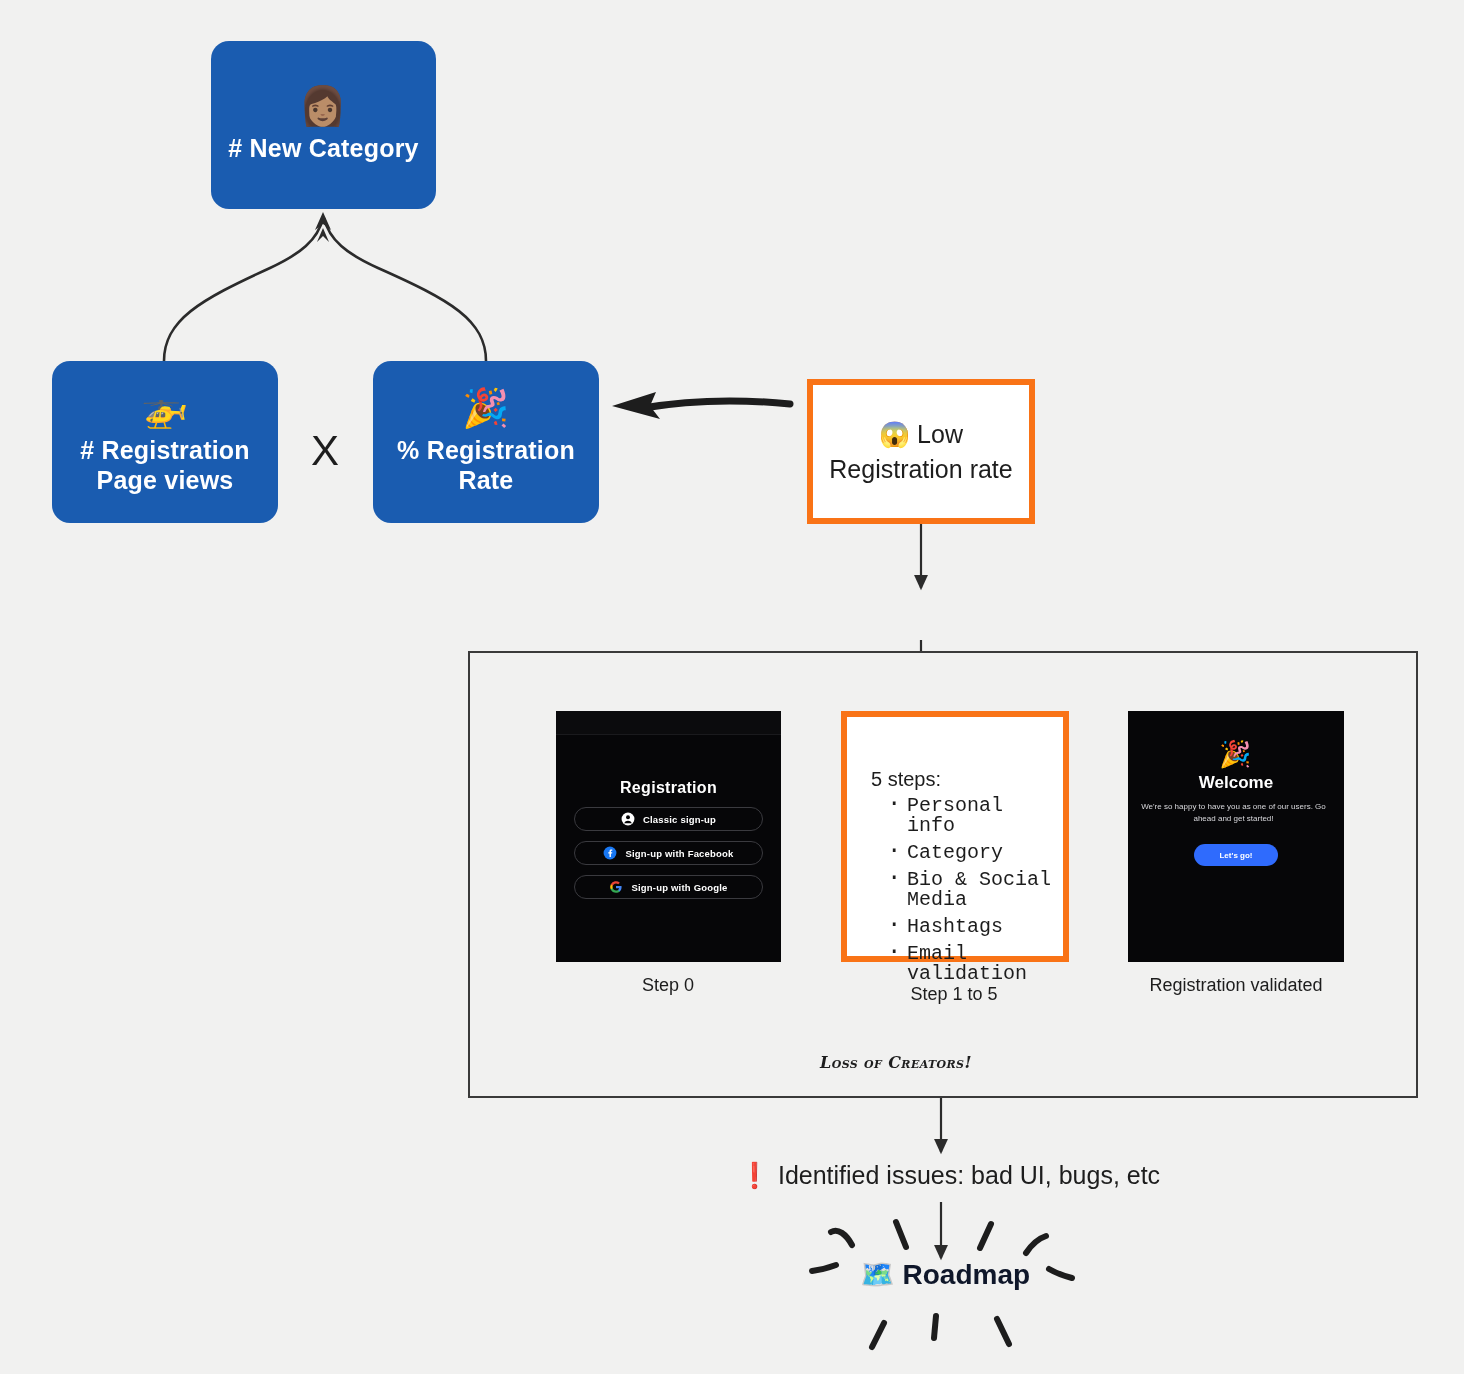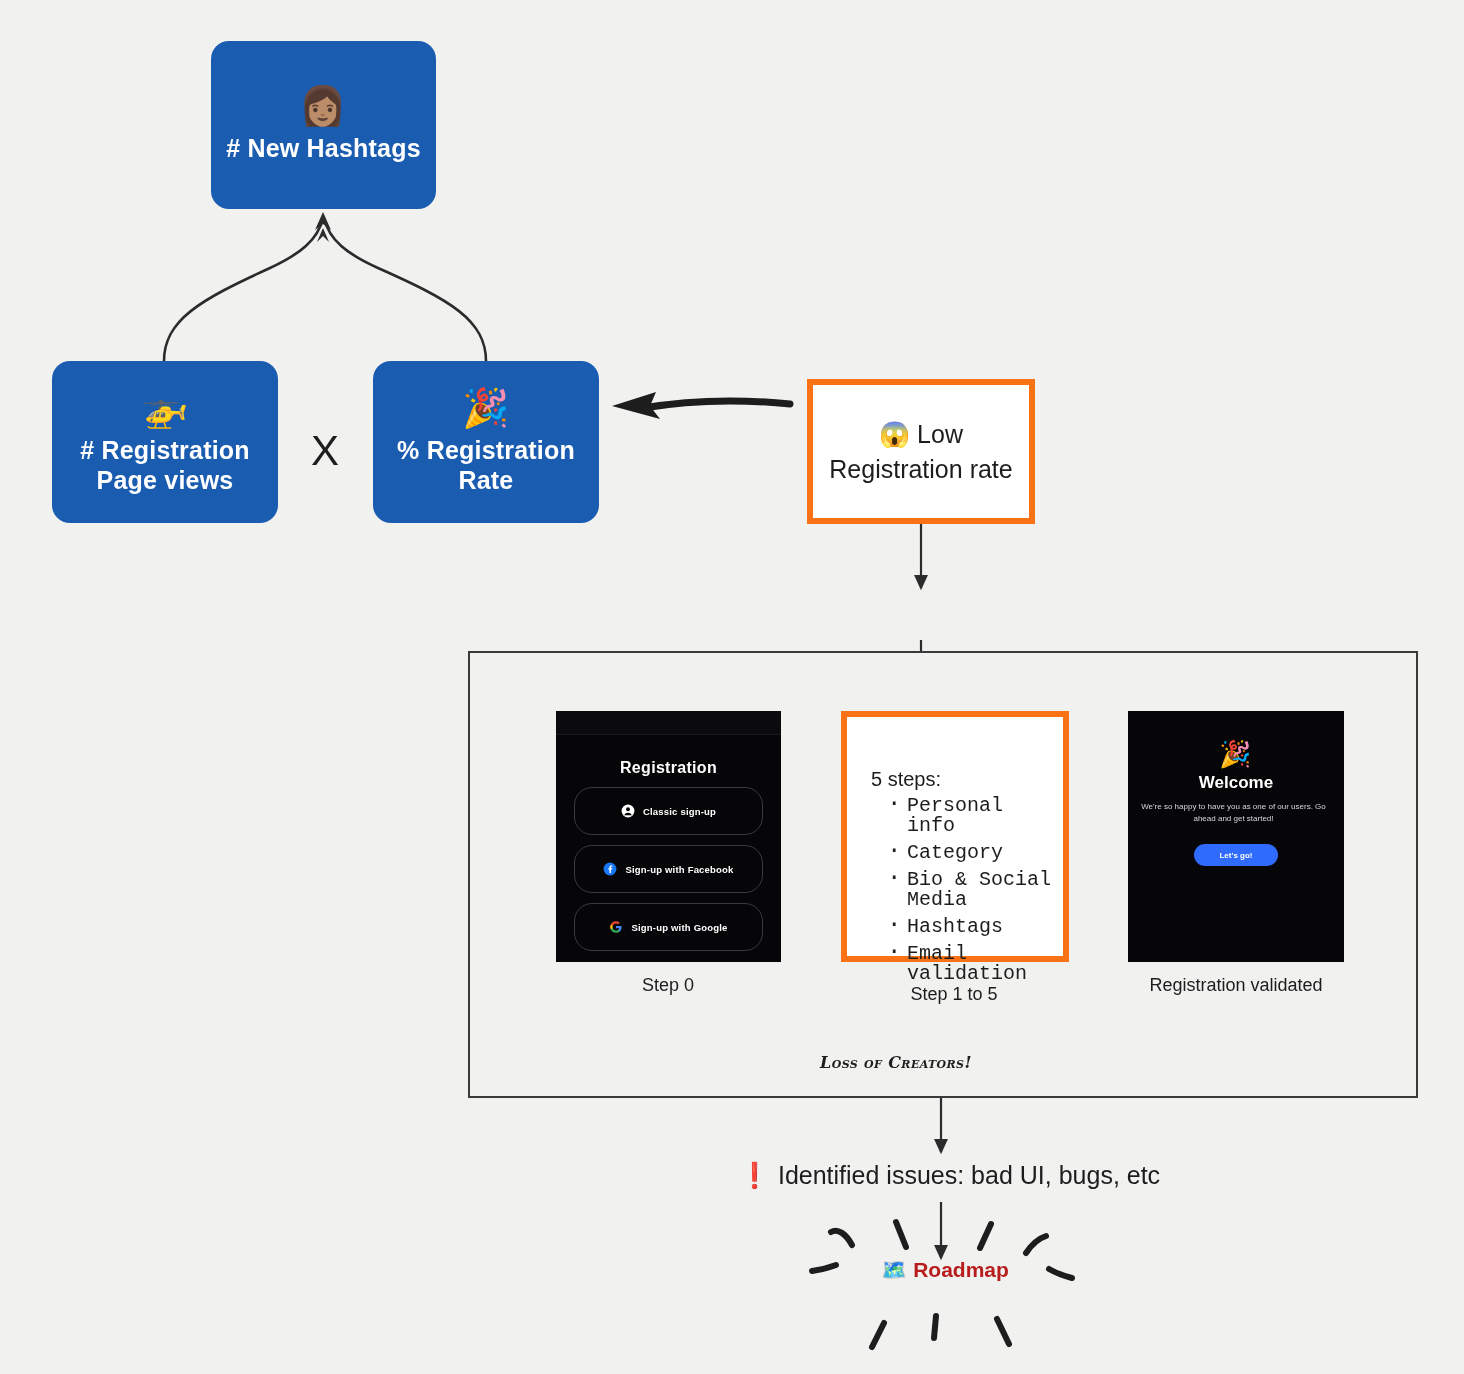--- a/index.html
+++ b/index.html
@@ -89,26 +89,26 @@
   .mockup-topbar {
     height: 24px; width: 100%;
     background: #0b0b0d;
     border-bottom: 1px solid #1a1a1d;
   }
   .mockup-title {
     color: #ffffff;
     font-weight: bold;
     text-align: center;
     font-size: 16px;
-    margin-top: 24px;
+    margin-top: 44px;
     letter-spacing: .3px;
   }
   .signup-btn {
     margin: 10px 18px 0 18px;
-    height: 48px;
+    height: 24px;
     border: 1px solid #3a3a3f;
     border-radius: 18px;
     display: flex;
     align-items: center;
     justify-content: center;
     gap: 8px;
     color: #ffffff;
     font-size: 9.5px;
     font-weight: bold;
     letter-spacing: .2px;
@@ -157,21 +157,21 @@
   #caption-valid   { left: 1126px; top: 975px; width: 220px; }
 
   
   #issues-line {
     position: absolute; left: 700px; top: 1161px; width: 500px;
     text-align: center; font-size: 25px; color: #1d1d1d; white-space: nowrap;
   }
   #issues-bang { color: #d81f26; font-weight: bold; }
   #roadmap-line {
     position: absolute; left: 820px; top: 1258px; width: 250px;
-    text-align: center; font-size: 21px; color: #b91c1c;
+    text-align: center; font-size: 28px; color: #0f172a;
     font-weight: bold; white-space: nowrap;
   }
 
   
   #loss-label {
     position: absolute; left: 820px; top: 1053px; width: 300px;
     font-family: "DejaVu Serif", serif;
     font-style: italic; font-weight: bold;
     font-size: 16px; color: #1d1d1d;
     font-variant: small-caps;
@@ -248,21 +248,21 @@
       <path d="M812,1271 C820,1270 828,1268 836,1265"></path>
       <path d="M1072,1278 C1064,1276 1056,1273 1049,1269"></path>
       <path d="M872,1347 L884,1323"></path>
       <path d="M934,1338 L936,1316"></path>
       <path d="M1009,1344 L997,1319"></path>
     </g>
   </svg>
 
   <div class="metric-box" id="box-new-creators">
     <div class="metric-emoji">👩🏽</div>
-    <div class="metric-label"># New Hashtags</div>
+    <div class="metric-label"># New Category</div>
   </div>
 
   <div class="metric-box" id="box-page-views">
     <div class="metric-emoji">🚁</div>
     <div class="metric-label">
       <div># Registration</div>
       <div>Page views</div>
     </div>
   </div>
 

